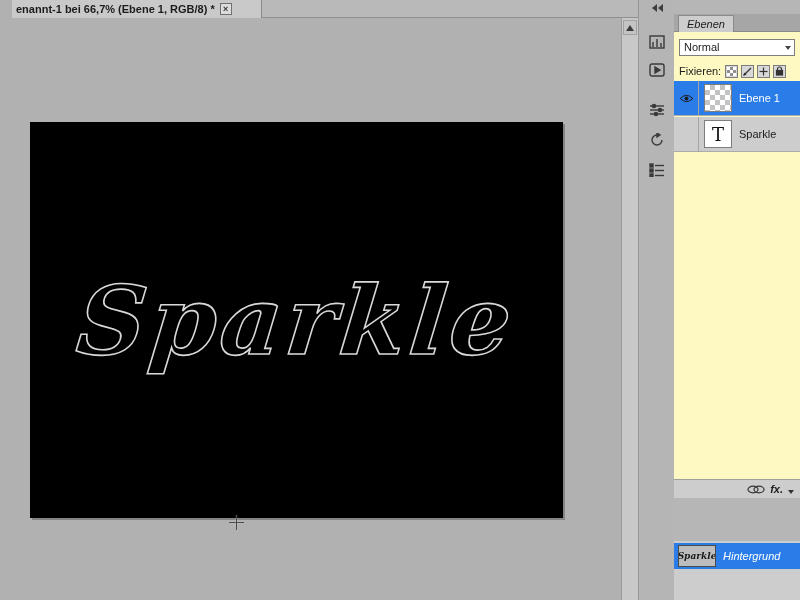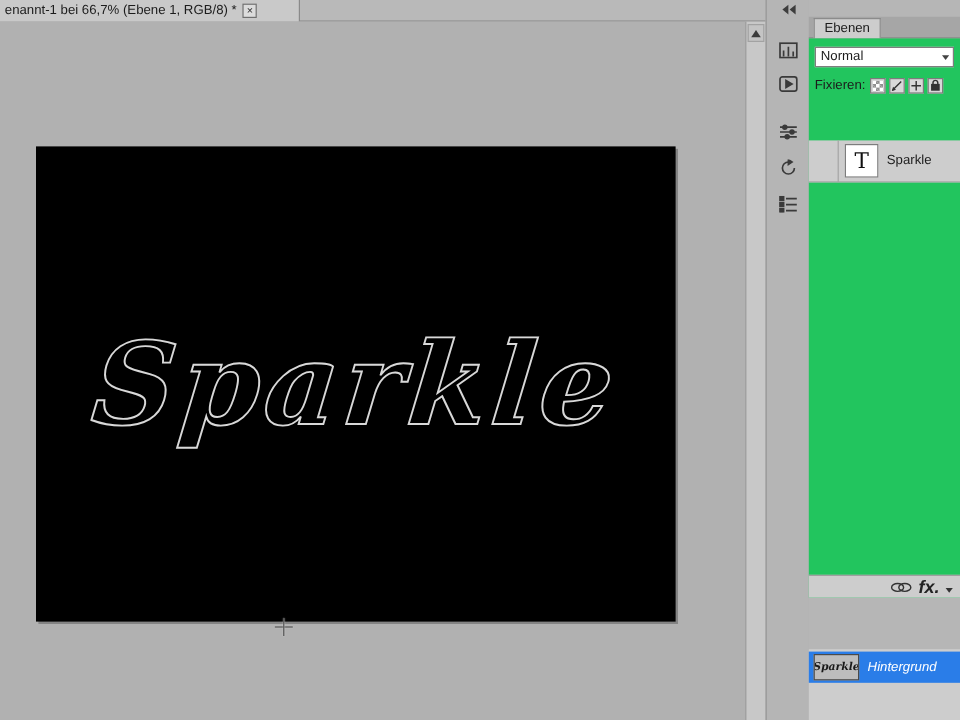--- a/index.html
+++ b/index.html
@@ -6,22 +6,22 @@
   html,body { width:800px; height:600px; overflow:hidden; }
   body {
     position:relative;
     background:#b1b1b1;
     font-family:"Liberation Sans", sans-serif;
     color:#1c1c1c;
   }
 
   
   .tabbar {
-    position:absolute; left:0; top:0; width:638px; height:18px;
-    background:#b9b9b9; border-bottom:1px solid #8f8f8f;
+    position:absolute; left:12px; top:0; width:638px; height:18px;
+    background:#b9b9b9; border-bottom:1px solid #8f8f8f;font-weight:bold;
   }
   .doc-tab {
     position:absolute; left:0; top:0; height:18px; width:250px;
     background:#c9c9c9; border-right:1px solid #8a8a8a;
     display:flex; align-items:center; padding:0 4px;
     font-size:11px; white-space:nowrap; overflow:hidden;
   }
   .tab-close {
     width:12px; height:12px; margin-left:5px; flex:0 0 auto;
     border:1px solid #6f6f6f; background:#dcdcdc;
@@ -92,32 +92,32 @@
   }
   .dock-btn svg { stroke:#3a3a3a; fill:none; stroke-width:1.4; }
 
   
   .dock {
     position:absolute; left:674px; top:0; width:126px; height:600px;
     background:#b6b6b6;
   }
   .tab-strip {
     position:absolute; left:0; width:126px; height:18px;
-    background:#a6a6a6; border-bottom:1px solid #8b8b8b;
+    background:#a6a6a6; border-bottom:1px solid #8b8b8b;font-style:italic;
   }
   .panel-tab {
     position:absolute; top:1px; height:17px;
     background:#cdcdcd; border:1px solid #8b8b8b; border-bottom:none;
     font-size:11px; padding:2px 8px 0 8px; white-space:nowrap;
   }
   .panel-tab.inactive { background:#b4b4b4; }
 
   .layers-body {
     position:absolute; left:0; top:32px; width:126px; height:466px;
-    background:#22c55e;
+    background:#fef9c3;
     padding-left:20px;
   }
   .blend-select {
     position:absolute; left:5px; top:7px; width:116px; height:17px;
     background:#fff; border:1px solid #7e7e7e;
     font-size:11px; line-height:15px; padding-left:4px;
   }
   .blend-select .dd-arrow {
     position:absolute; right:3px; top:6px;
     width:0; height:0;
@@ -168,21 +168,21 @@
   .layer-name { font-size:11px; margin-left:7px; white-space:nowrap; }
   .layer-row.selected .layer-name { color:#fff; }
   .layer-name.italic { font-style:italic; }
 
   .layers-footer {
     position:absolute; left:0; top:479px; width:126px; height:19px;
     background:#cdcdcd; border-top:1px solid #9f9f9f;
     display:flex; align-items:center; justify-content:flex-end;
     gap:5px; padding-right:6px;
   }
-  .fx-label { font-size:15px; font-style:italic; font-weight:bold; color:#222; }
+  .fx-label { font-size:11px; font-style:italic; font-weight:bold; color:#222; }
   .fx-caret {
     width:0; height:0; margin-top:6px;
     border-left:3px solid transparent; border-right:3px solid transparent;
     border-top:4px solid #333;
   }
 
   .paths-body {
     position:absolute; left:0; top:541px; width:126px; height:59px;
     background:#cdcdcd;
   }
@@ -310,20 +310,30 @@
         <div class="lock-icon">
           <svg width="9" height="10" viewBox="0 0 9 10">
               <rect x="1.5" y="4.5" width="6" height="4.5" fill="#333"></rect>
               <path d="M2.5 4.5 V3 a2 2 0 0 1 4 0 V4.5"></path>
             </svg>
         </div>
       </div>
     </div>
   </div>
 
+  <div class="layer-row selected" style="top:81px">
+    <div class="eye-cell">
+      <svg width="15" height="9" viewBox="0 0 16 10">
+        <path d="M1 5 Q8 -2 15 5 Q8 12 1 5 Z" fill="none" stroke="#1c1c1c" stroke-width="1.1"></path>
+        <circle cx="8" cy="5" r="2.2" fill="#1c1c1c"></circle>
+      </svg>
+    </div>
+    <div class="thumb checker"></div>
+    <span class="layer-name">Ebene 1</span>
+  </div>
 
   <div class="layer-row" style="top:117px">
     <div class="eye-cell"></div>
     <div class="thumb">
       <span class="t-glyph">T</span>
     </div>
     <span class="layer-name">Sparkle</span>
   </div>
 
 

